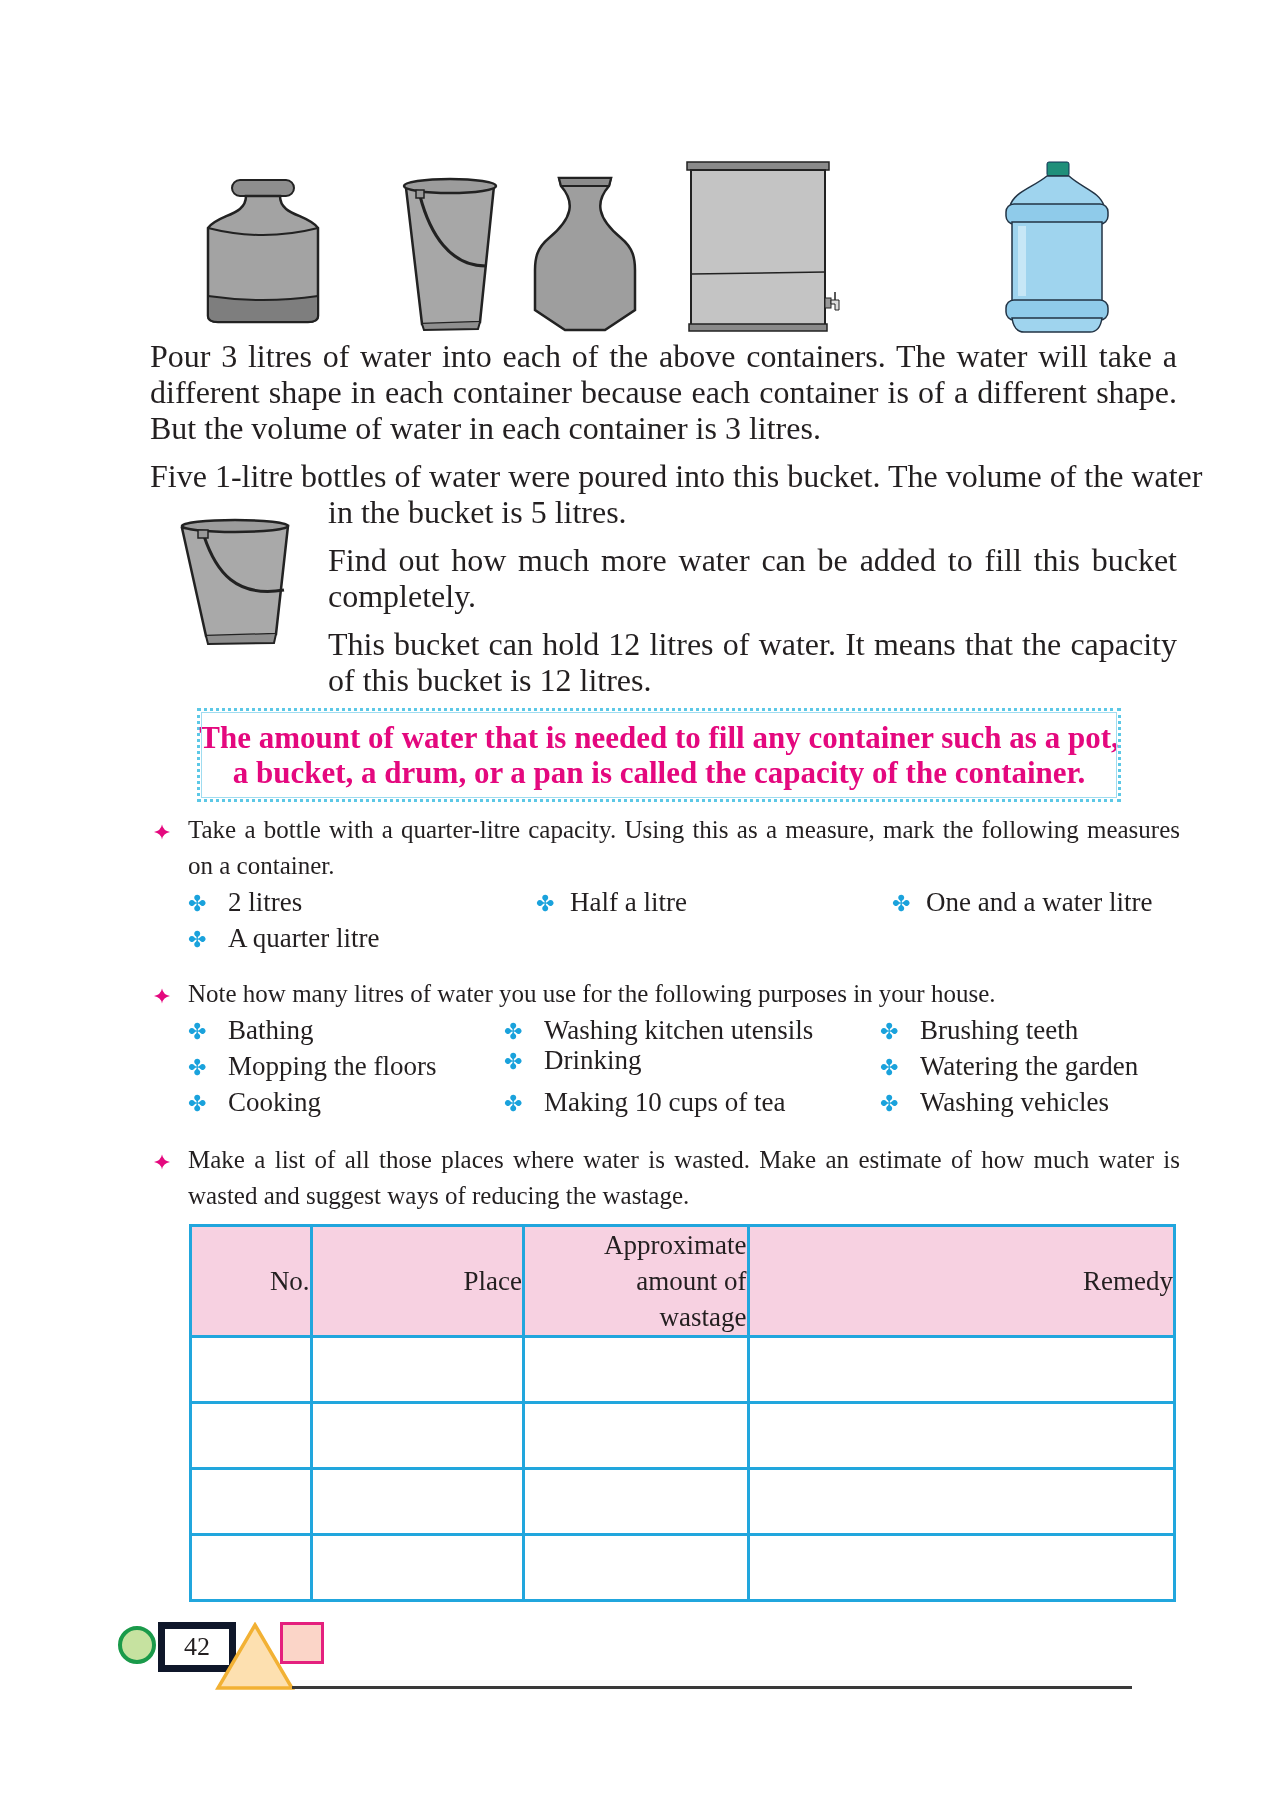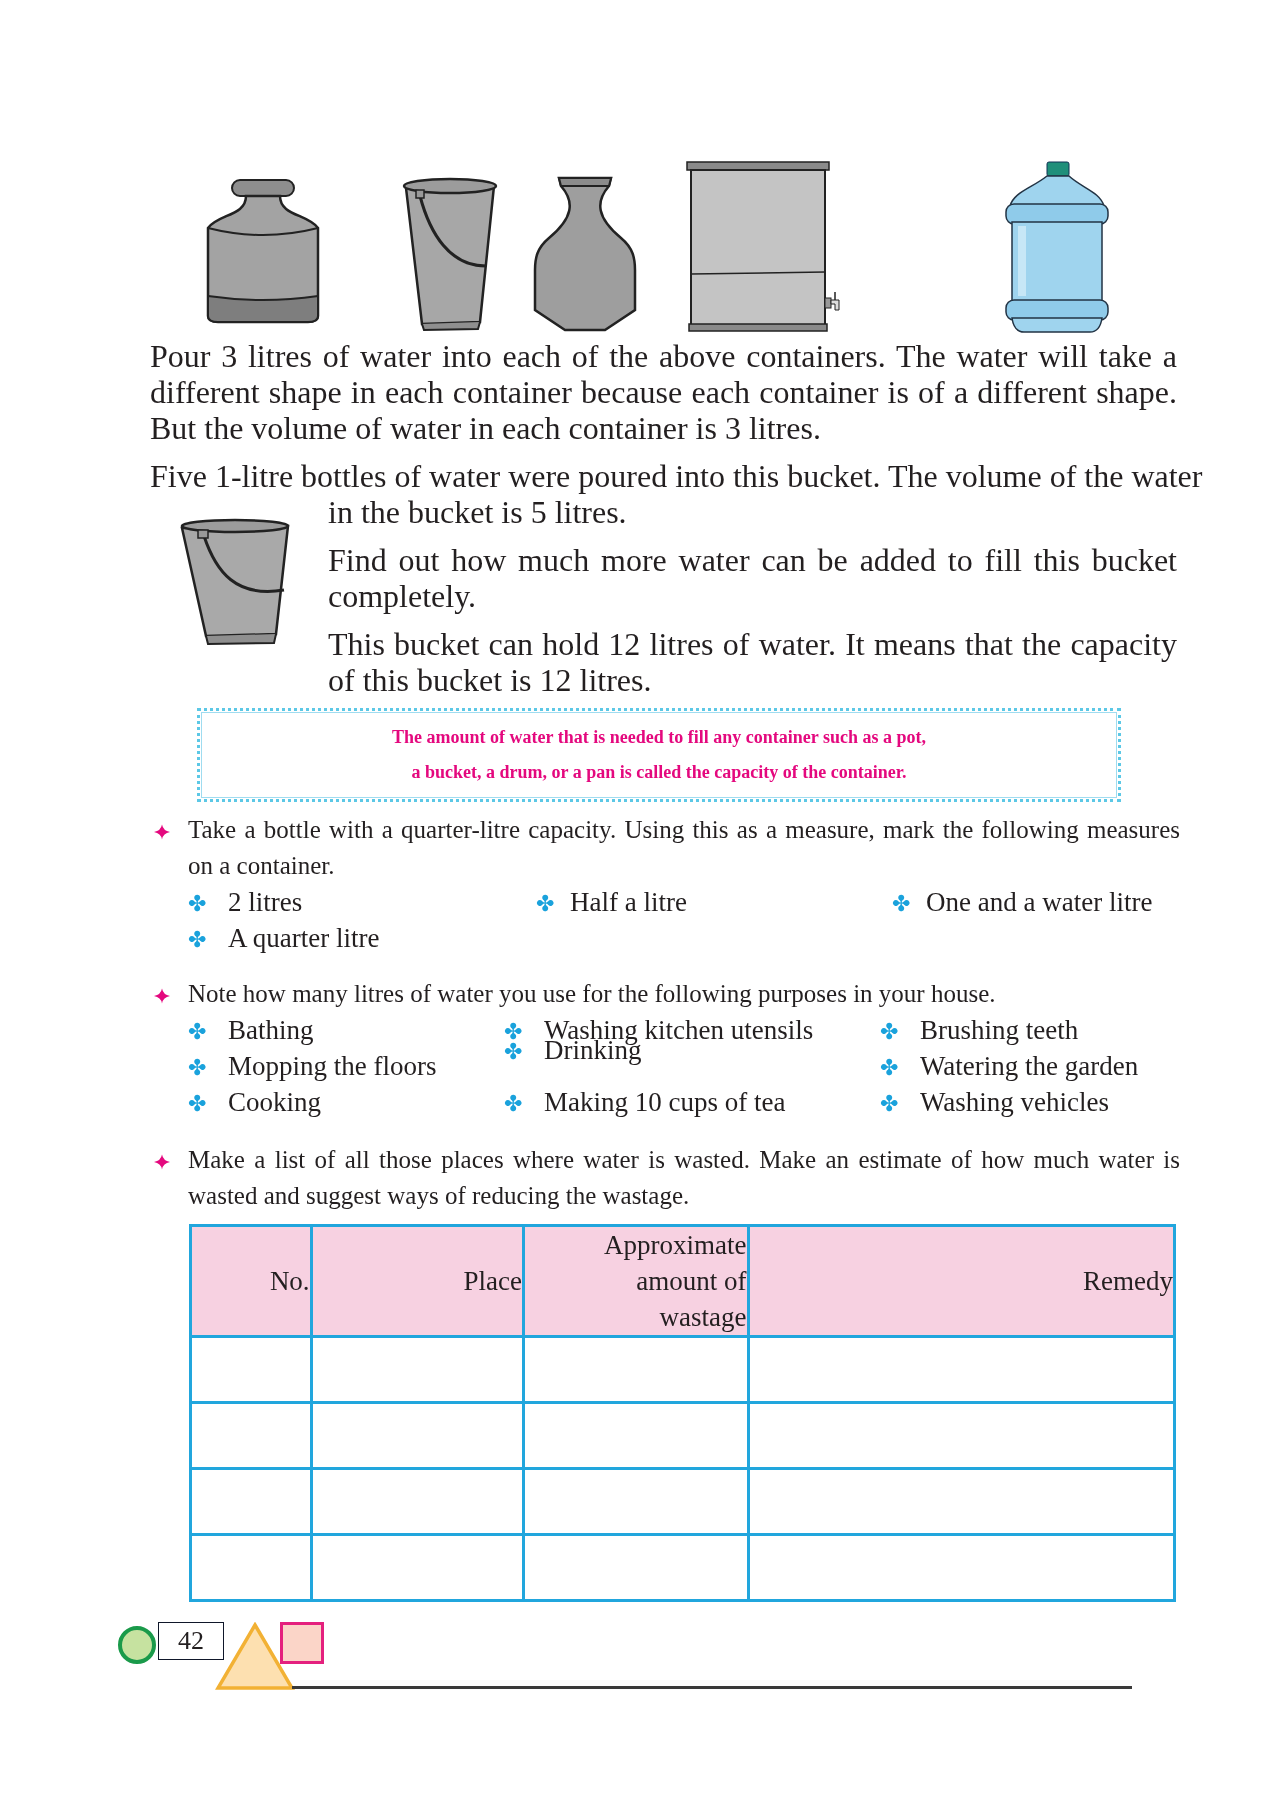--- a/index.html
+++ b/index.html
@@ -5,34 +5,34 @@
   html, body { margin: 0; padding: 0; background: #ffffff; }
   body { width: 1273px; height: 1800px; position: relative; overflow: hidden;
          font-family: "Liberation Serif", "DejaVu Serif", serif; color: #231f20; }
   .abs { position: absolute; }
   .para { font-size: 32px; line-height: 36px; text-align: justify; text-align-last: left; }
   .containers { left: 190px; top: 148px; width: 960px; height: 190px; }
   .container-img { position: absolute; }
   .note-box { left: 197px; top: 708px; width: 924px; height: 94px;
               border: 3px dotted #5cc8e6; outline: 1px solid #9fdcf0; outline-offset: -5px;
               box-sizing: border-box; display: flex; flex-direction: column; align-items: center; justify-content: center; }
-  .note-line { color: #e4087e; font-weight: bold; font-size: 18px; line-height: 35px; white-space: nowrap; }
+  .note-line { color: #e4087e; font-weight: bold; font-size: 31px; line-height: 35px; white-space: nowrap; }
   .diamond { display: inline-block; width: 16px; height: 24px; position: absolute; }
   .task { left: 150px; width: 1030px; }
   .task-text { position: absolute; left: 38px; right: 0; font-size: 25px; line-height: 36px; }
   .bullet { position: absolute; font-size: 27px; line-height: 36px; white-space: nowrap; }
   .bullet .mark { color: #1aa2dc; font-size: 22px; display: inline-block; width: 40px; }
   table.waste { position: absolute; left: 189px; top: 1224px; width: 987px; border-collapse: collapse;
                 font-size: 27px; line-height: 36px; }
   table.waste th, table.waste td { border: 3px solid #21a6dd; text-align: right; font-weight: normal; }
   table.waste th { background: #f7d1e1; height: 105px; padding: 0; }
   table.waste td { height: 61px; }
   .footer-circle { left: 118px; top: 1626px; width: 30px; height: 30px; border-radius: 50%;
                    background: #c6e2a0; border: 4px solid #1a9a4a; }
-  .footer-page { left: 158px; top: 1622px; width: 64px; height: 36px; border: 1px solid #0f172a;
+  .footer-page { left: 158px; top: 1622px; width: 64px; height: 36px; border: 7px solid #0f172a;
                  font-size: 26px; line-height: 36px; text-align: center; background: #fff; }
   .footer-square { left: 280px; top: 1622px; width: 38px; height: 36px; border: 3px solid #e4207e; background: #fbd5c8; }
   .footer-line { left: 292px; top: 1686px; width: 840px; height: 3px; background: #3a3a3a; }
 </style>
 </head>
 <body>
 
 <div class="abs containers">
 
   <svg class="container-img" style="left:8px;top:28px" width="130" height="150" viewBox="0 0 130 150">
@@ -108,21 +108,21 @@
 
 <div class="abs task" style="top:976px;height:150px;">
   <svg class="diamond" style="left:4px;top:8px" width="28" height="26" viewBox="0 0 28 26">
       <path d="M14 0 Q16 11 28 13 Q16 15 14 26 Q12 15 0 13 Q12 11 14 0Z" fill="#e4087e"></path>
     </svg>
   <div class="task-text" style="top:0;left:38px;white-space:nowrap;">Note how many litres of water you use for the following purposes in your house.</div>
   <div class="bullet" style="left:38px;top:36px"><span class="mark">✤</span><span>Bathing</span></div>
   <div class="bullet" style="left:354px;top:36px"><span class="mark">✤</span><span>Washing kitchen utensils</span></div>
   <div class="bullet" style="left:730px;top:36px"><span class="mark">✤</span><span>Brushing teeth</span></div>
   <div class="bullet" style="left:38px;top:72px"><span class="mark">✤</span><span>Mopping the floors</span></div>
-  <div class="bullet" style="left:354px;top:56px"><span class="mark">✤</span><span>Drinking</span></div>
+  <div class="bullet" style="left:354px;top:66px"><span class="mark">✤</span><span>Drinking</span></div>
   <div class="bullet" style="left:730px;top:72px"><span class="mark">✤</span><span>Watering the garden</span></div>
   <div class="bullet" style="left:38px;top:108px"><span class="mark">✤</span><span>Cooking</span></div>
   <div class="bullet" style="left:354px;top:108px"><span class="mark">✤</span><span>Making 10 cups of tea</span></div>
   <div class="bullet" style="left:730px;top:108px"><span class="mark">✤</span><span>Washing vehicles</span></div>
 </div>
 
 <div class="abs task" style="top:1142px;height:80px;">
   <svg class="diamond" style="left:4px;top:8px" width="28" height="26" viewBox="0 0 28 26">
       <path d="M14 0 Q16 11 28 13 Q16 15 14 26 Q12 15 0 13 Q12 11 14 0Z" fill="#e4087e"></path>
     </svg>

